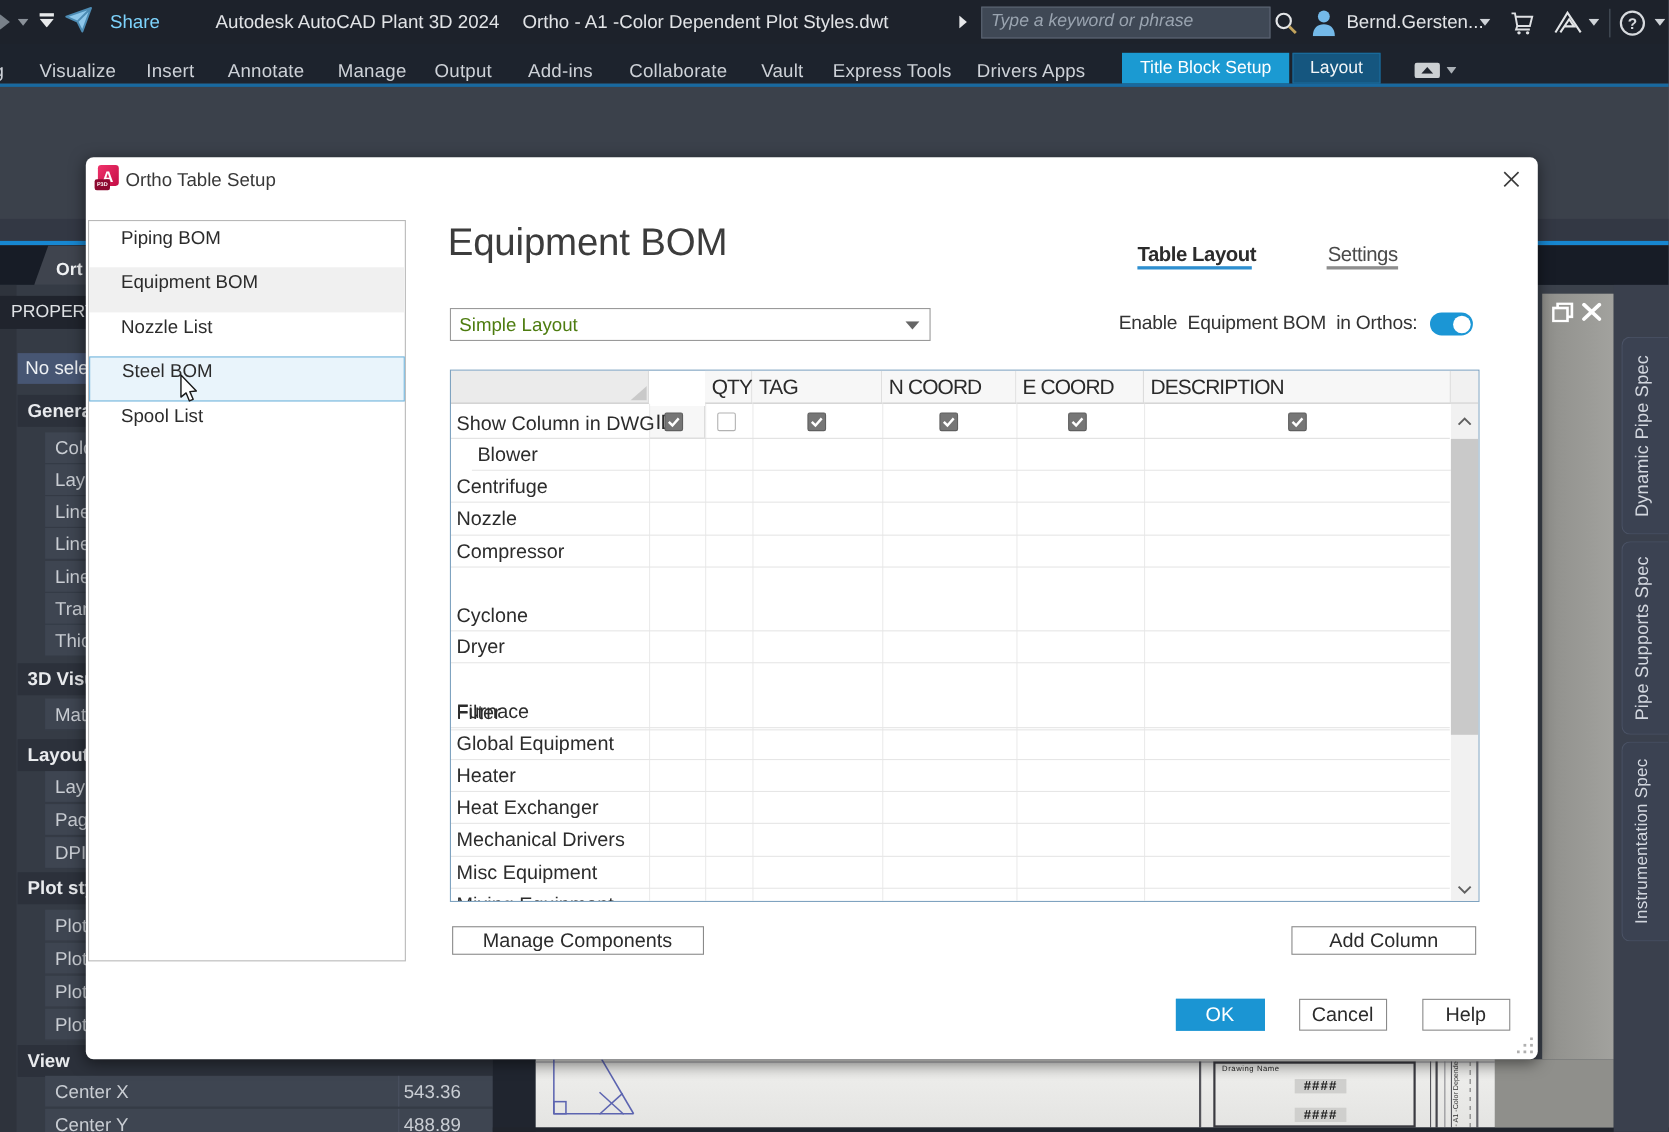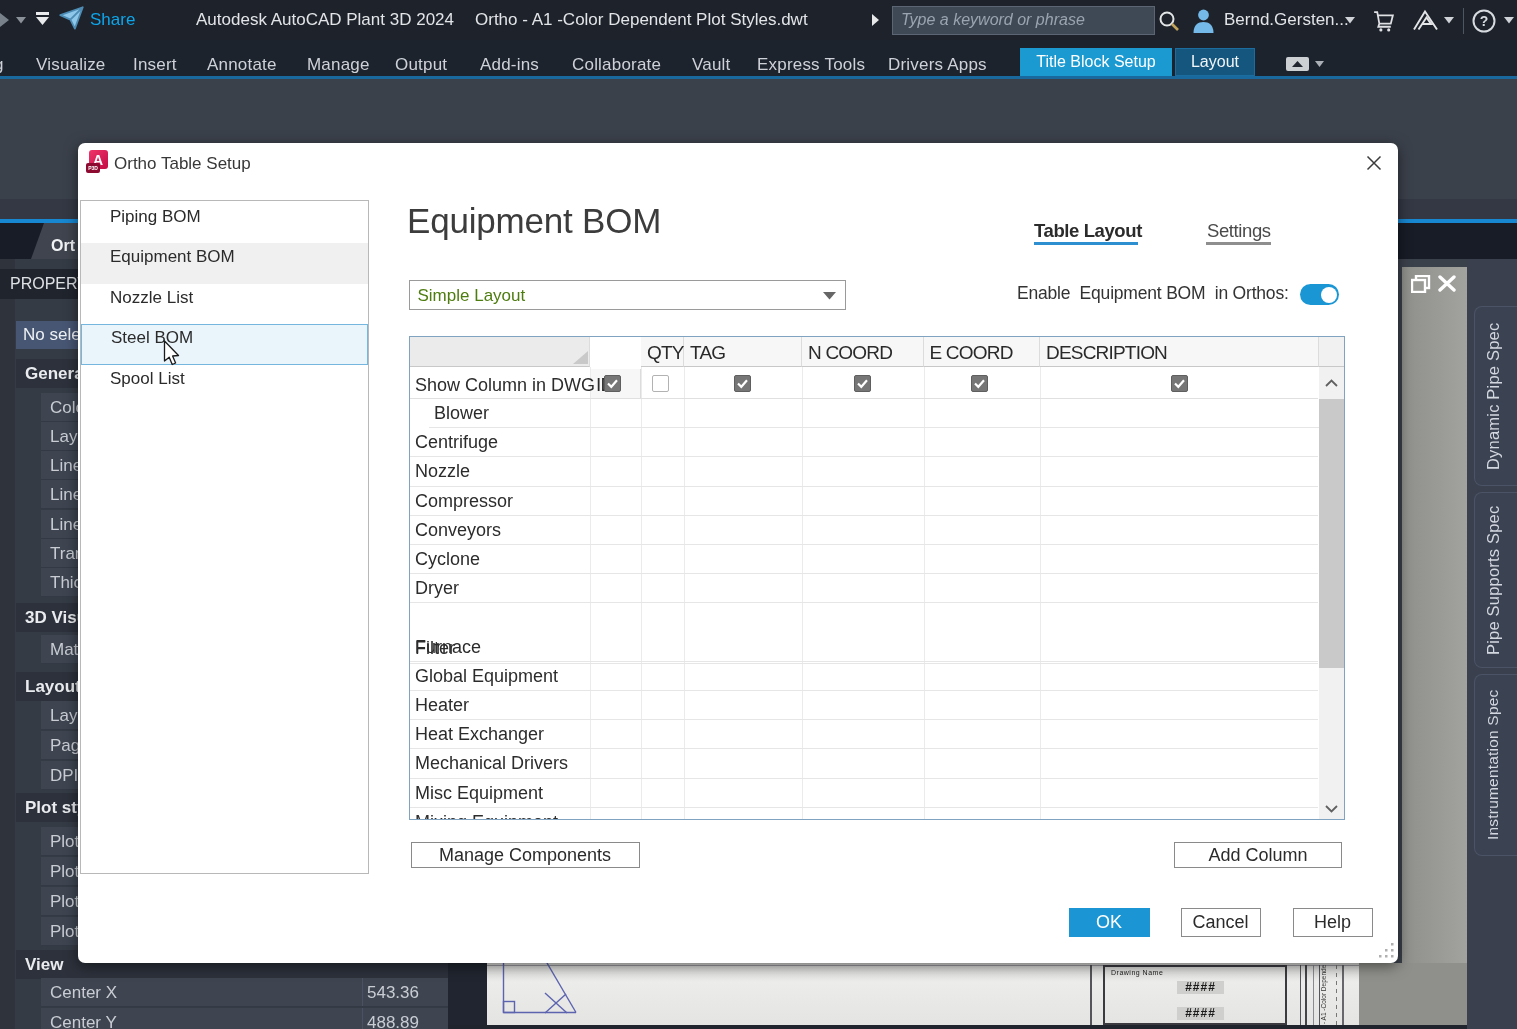--- a/index.html
+++ b/index.html
@@ -75,21 +75,21 @@
   <svg class="abs" style="left:16px;top:17px;" width="10" height="7" viewBox="0 0 10 7">
         <path d="M0 0 L10 0 L5 6.5 Z" fill="#8a9199"></path>
       </svg>
   <div class="abs" style="left:36px;top:12px;width:13px;height:2.5px;background:#e8eaec;"></div>
   <svg class="abs" style="left:36px;top:17px;" width="13" height="8" viewBox="0 0 13 8">
         <path d="M0 0 L13 0 L6.5 8 Z" fill="#e8eaec"></path>
       </svg>
   <svg class="abs" style="left:58px;top:5px;" width="27" height="27" viewBox="0 0 24 24">
         <path d="M22 2 L11 13 M22 2 L15 21 L11 13 L2 9 Z" fill="#8ec7ea" stroke="#4d8cb4" stroke-width="1.6" stroke-linejoin="round"></path>
       </svg>
-  <div class="ttxt" style="left:90px; color:#0ea5e9;">Share</div>
+  <div class="ttxt" style="left:100px; color:#7dd3fc;">Share</div>
   <div class="ttxt" style="left:196px;">Autodesk AutoCAD Plant 3D 2024</div>
   <div class="ttxt" style="left:475px;">Ortho - A1 -Color Dependent Plot Styles.dwt</div>
   <svg class="abs" style="left:872px;top:14px;" width="8" height="12" viewBox="0 0 8 12">
         <path d="M0 0 L7 6 L0 12 Z" fill="#e6e8ea"></path>
       </svg>
   <div class="abs" style="left:892px;top:6px;width:263px;height:29px;background:#3f4855;border:1px solid #5c6573;"></div>
   <div class="abs" style="left:901px;top:11px;color:#9aa4b0;font-size:16px;font-style:italic;">Type a keyword or phrase</div>
   <svg class="abs" style="left:1157px;top:9px;" width="24" height="24" viewBox="0 0 24 24">
         <circle cx="10" cy="10" r="6.5" fill="none" stroke="#e3e5e7" stroke-width="2"></circle>
         <line x1="15" y1="15" x2="21" y2="21" stroke="#c2a35c" stroke-width="2.6"></line>
@@ -304,21 +304,20 @@
             <path d="M3 7.5 L6.3 10.8 L12 4.3" fill="none" stroke="#fff" stroke-width="2.2"></path>
           </svg></div>
     <div class="cb cbc" style="left:760.5px;top:37.5px;"><svg width="15" height="15" viewBox="0 0 15 15">
             <path d="M3 7.5 L6.3 10.8 L12 4.3" fill="none" stroke="#fff" stroke-width="2.2"></path>
           </svg></div>
 
     <div class="drow" style="top:62px;margin-left:19px;">Blower</div>
     <div class="drow" style="top:91.2px;">Centrifuge</div>
     <div class="drow" style="top:120.4px;">Nozzle</div>
     <div class="drow" style="top:149.6px;">Compressor</div>
-    <div class="drow" style="top:178.8px;">Conveyors</div>
     <div class="drow" style="top:208px;">Cyclone</div>
     <div class="drow" style="top:237.2px;">Dryer</div>
     <div class="drow" style="top:266.4px;margin-top:31px;">Filter</div>
     <div class="drow" style="top:295.6px;">Furnace</div>
     <div class="drow" style="top:324.8px;">Global Equipment</div>
     <div class="drow" style="top:354px;">Heater</div>
     <div class="drow" style="top:383.2px;">Heat Exchanger</div>
     <div class="drow" style="top:412.4px;">Mechanical Drivers</div>
     <div class="drow" style="top:441.6px;">Misc Equipment</div>
     <div class="drow" style="top:470.8px;">Mixing Equipment</div>

